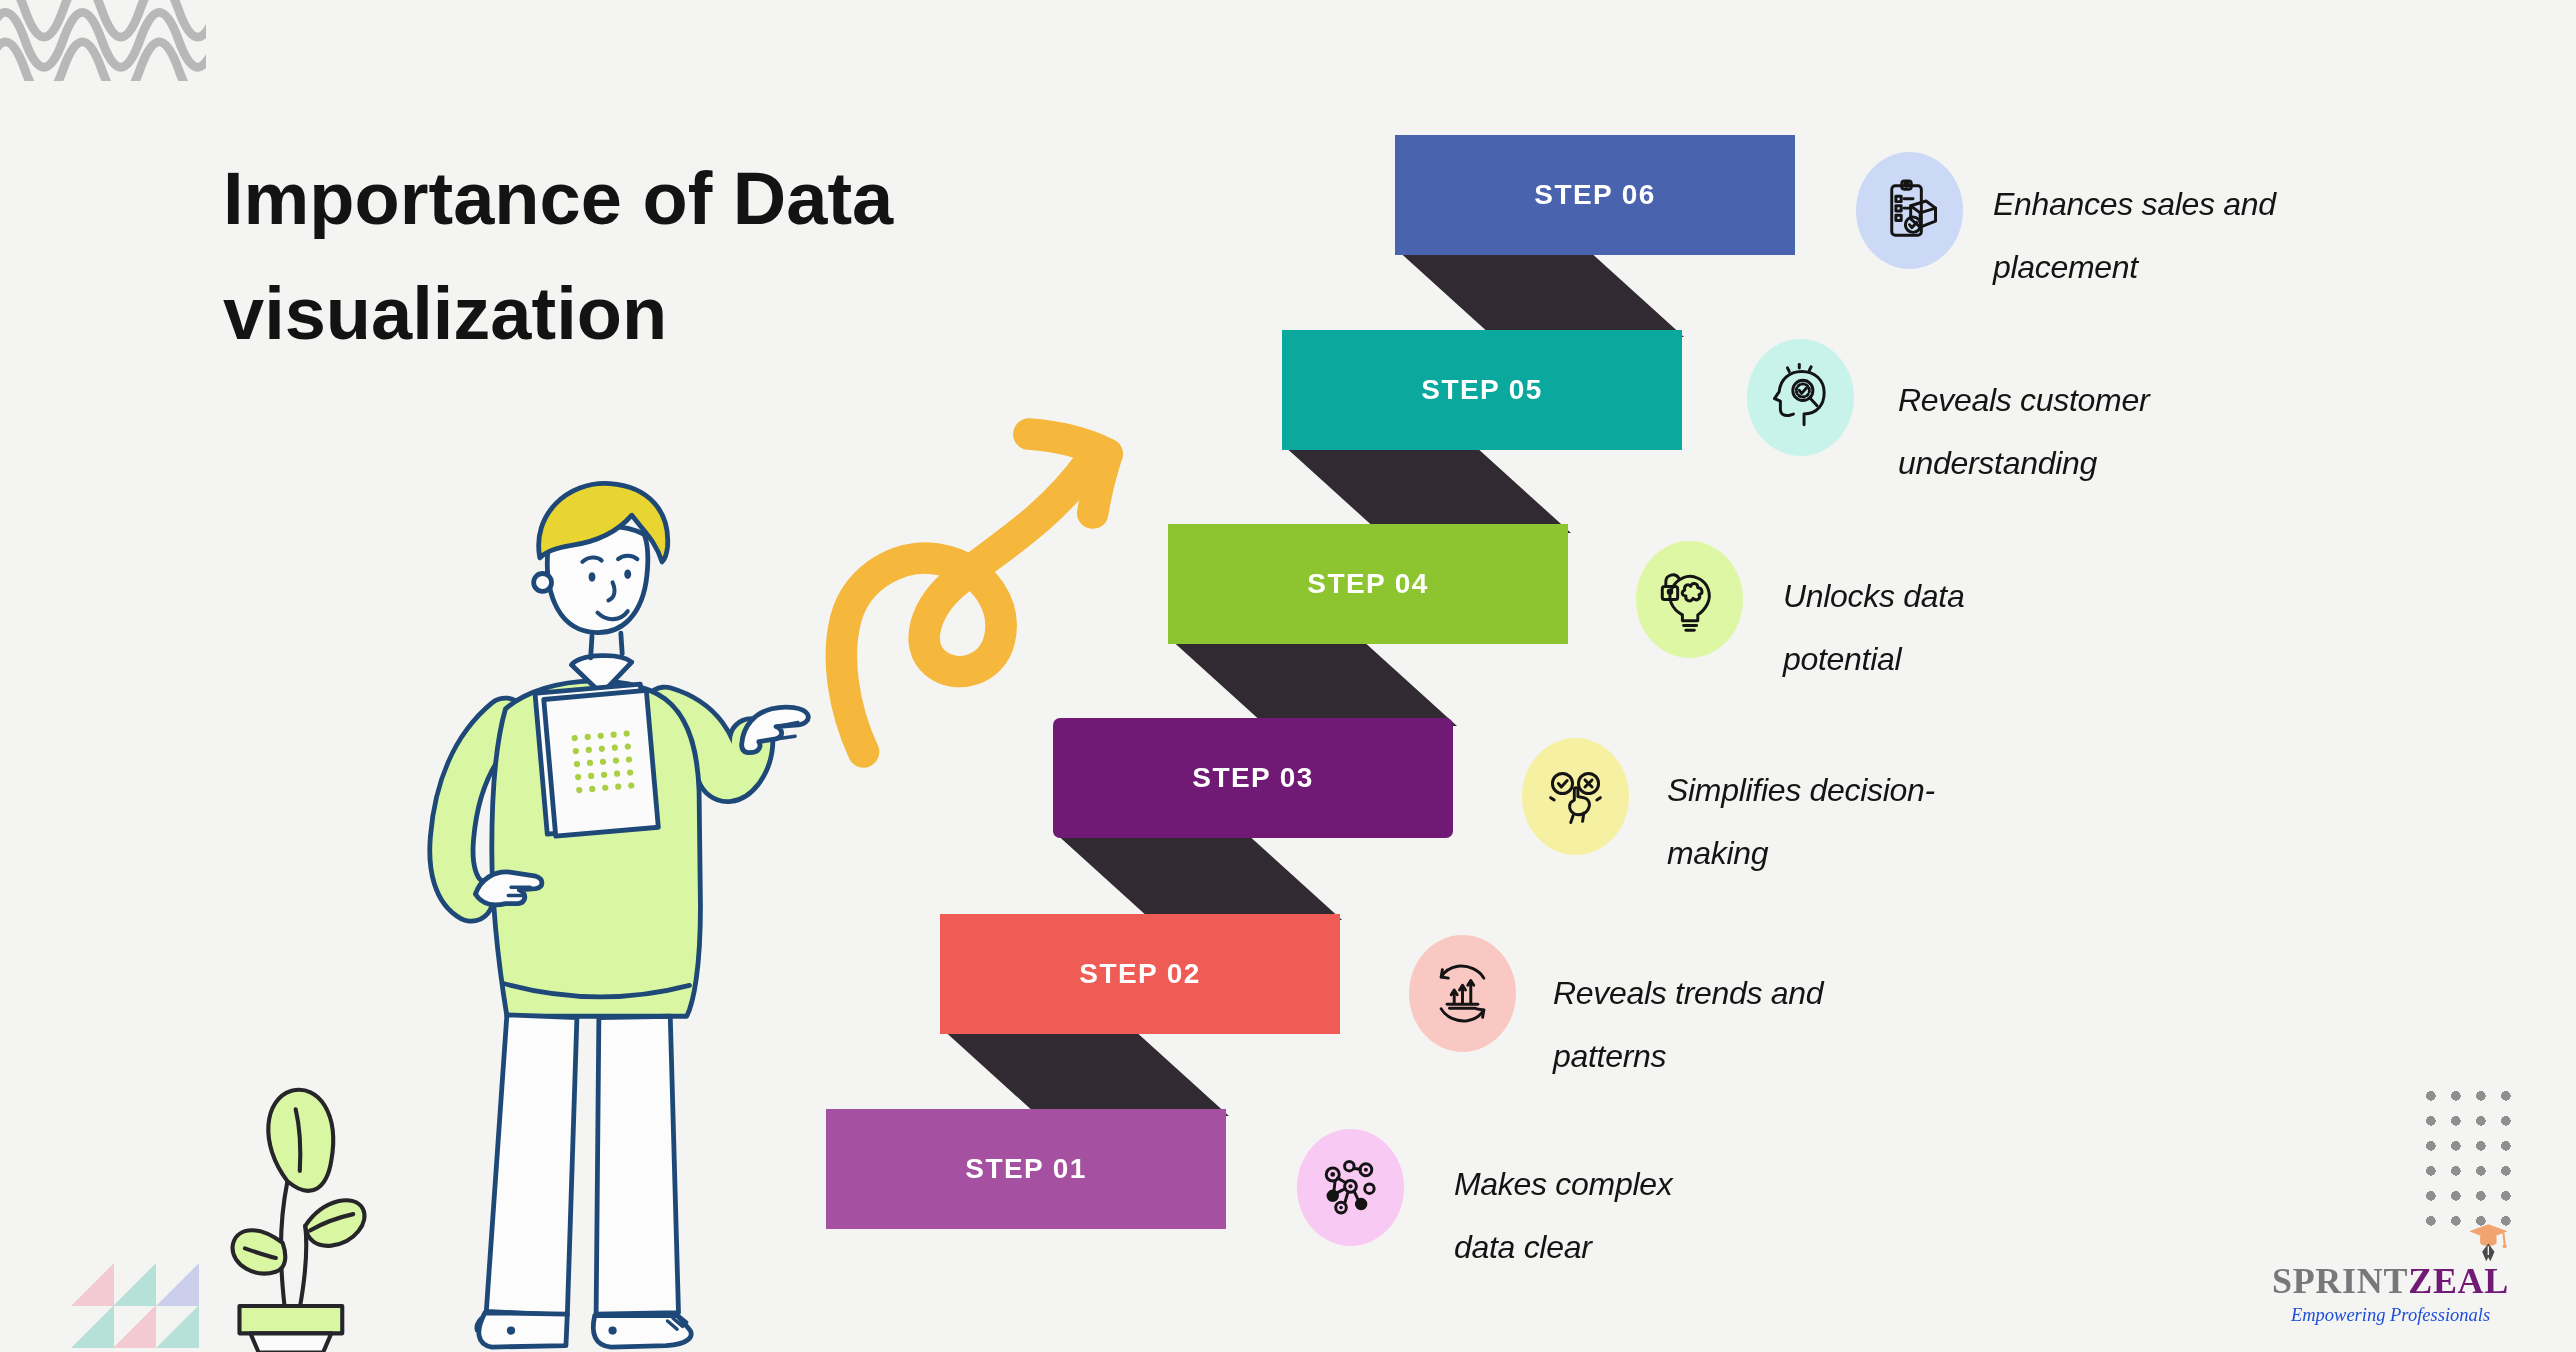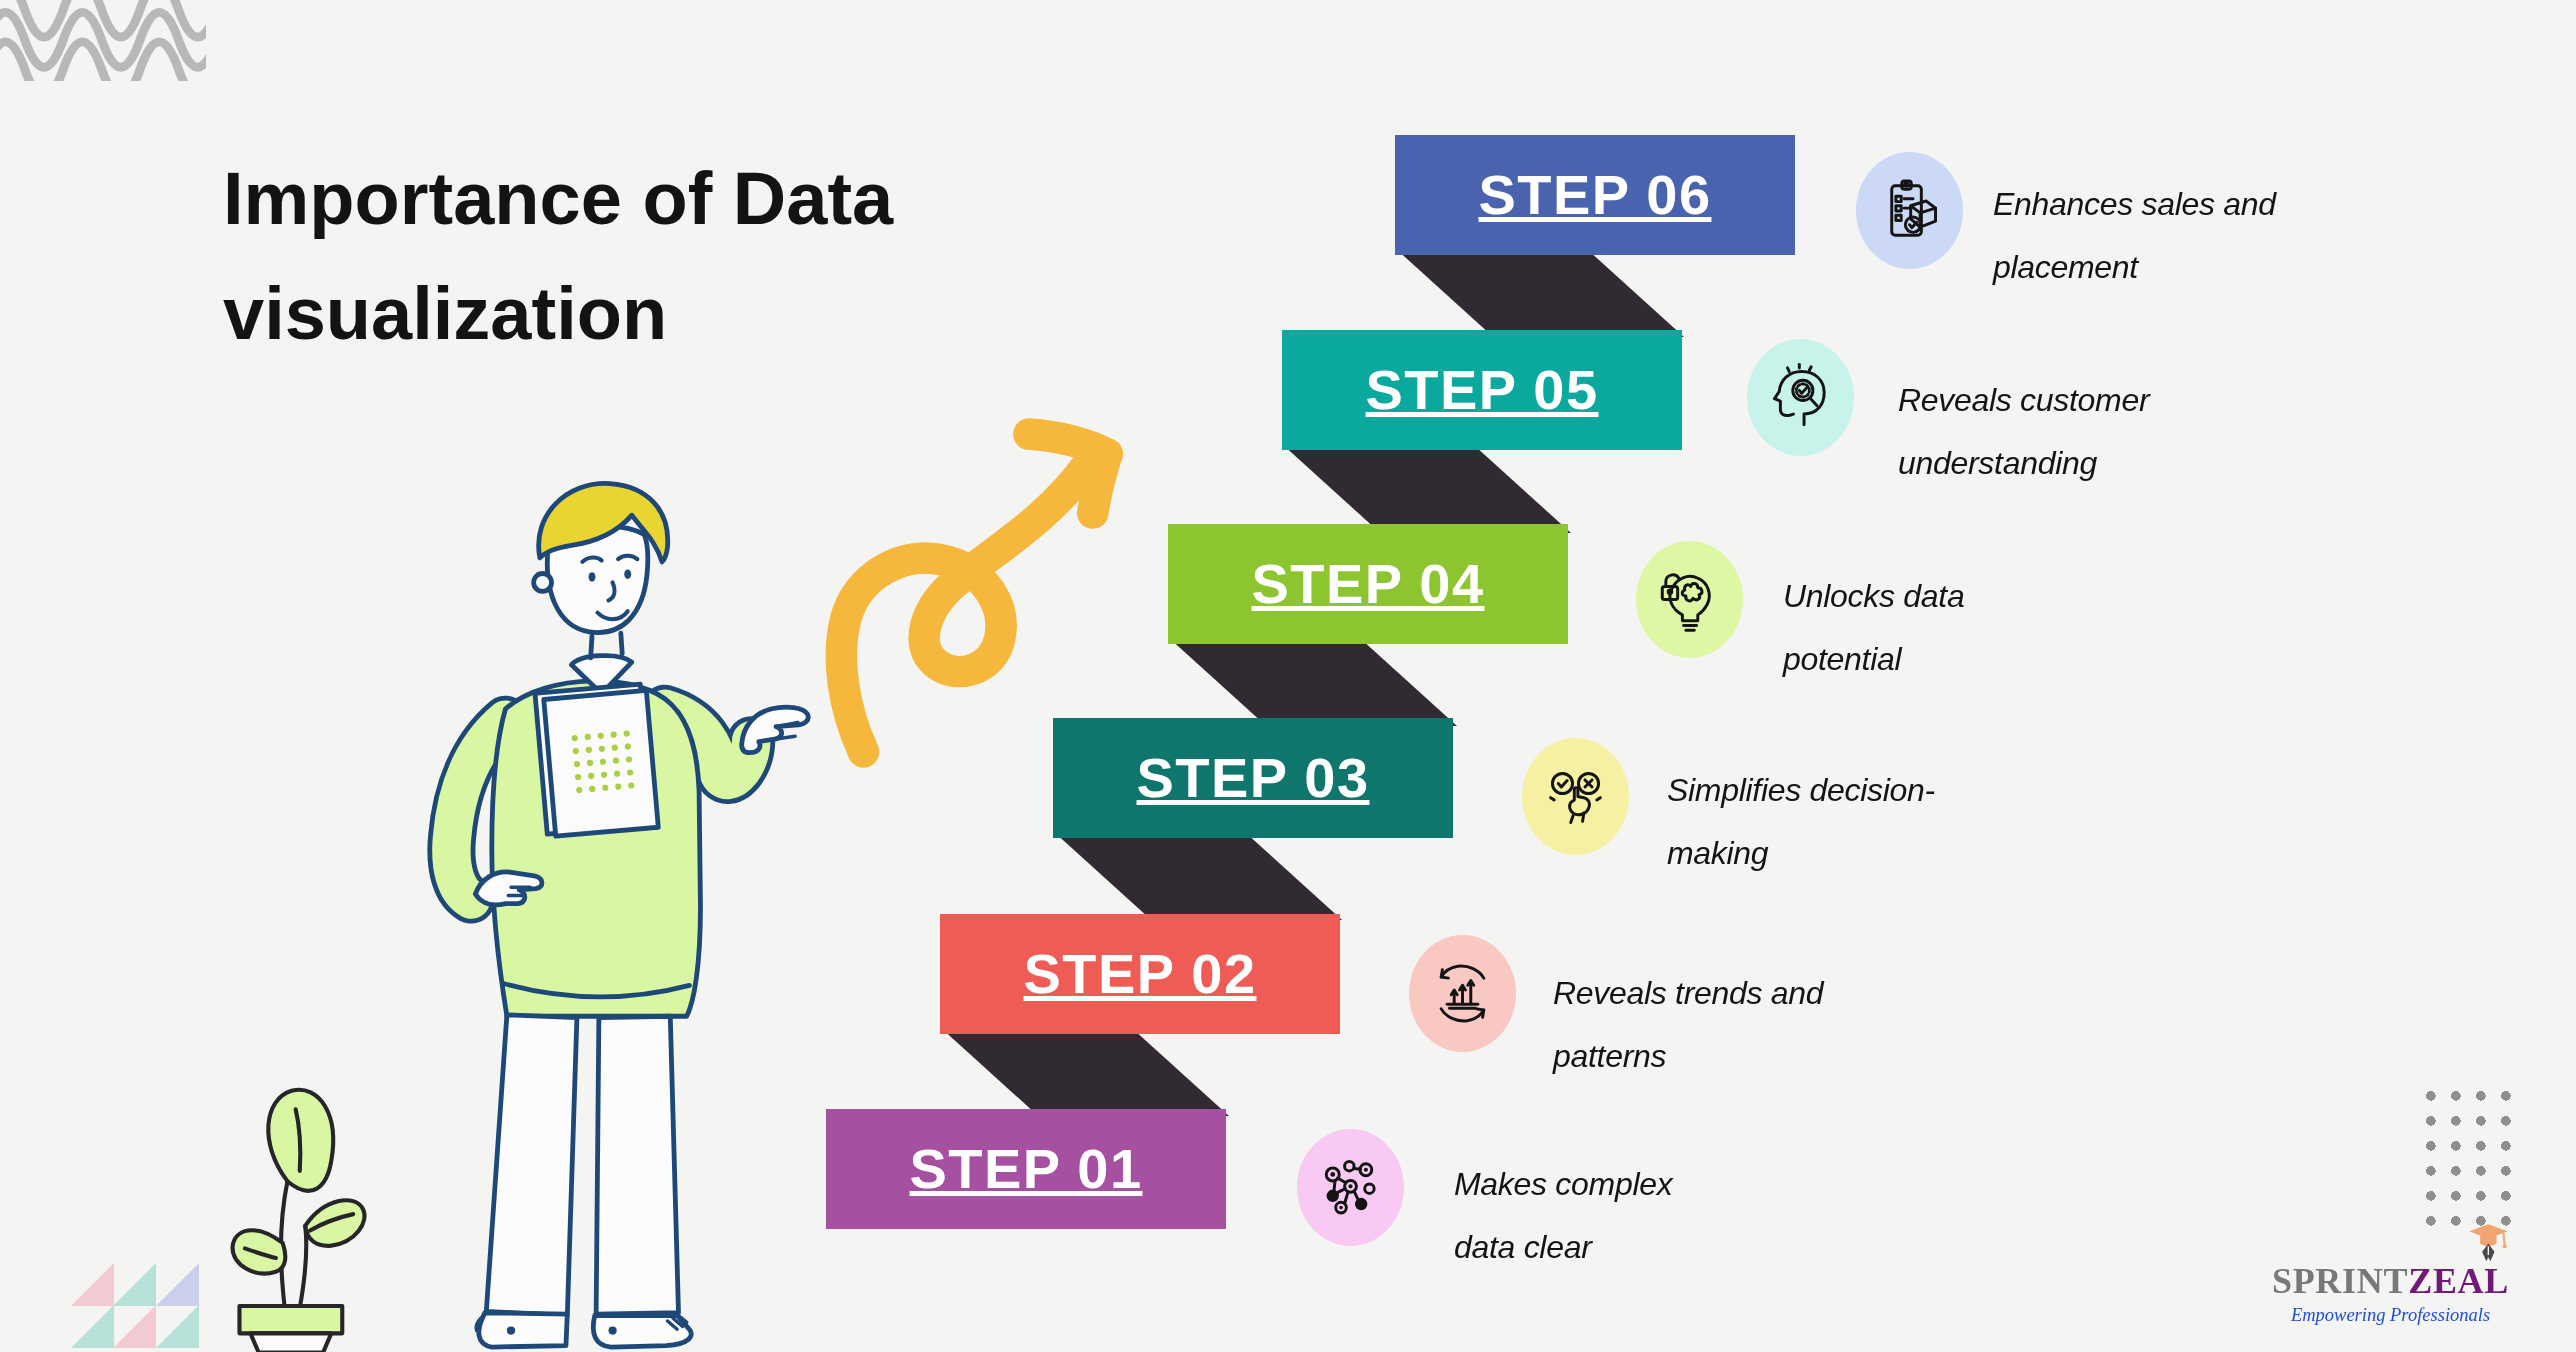--- a/index.html
+++ b/index.html
@@ -23,21 +23,21 @@
   .title{position:absolute;left:223px;top:141px;width:859px;z-index:2;
     font-size:74px;font-weight:bold;line-height:115px;color:#131313;letter-spacing:0;}
 
   
   .person{position:absolute;left:371px;top:467px;width:453px;height:885px;z-index:2;}
   .arrow{position:absolute;left:800px;top:395px;width:337px;height:374px;z-index:2;}
   .plant{position:absolute;left:197px;top:1078px;width:185px;height:275px;z-index:2;}
 
   
   .bar{position:absolute;width:400px;height:120px;z-index:4;text-align:center;}
-  .bar span{display:inline-block;line-height:120px;font-size:56px;font-weight:bold;color:#ffffff;letter-spacing:1.4px;text-decoration:underline;}
+  .bar span{display:inline-block;line-height:120px;font-size:28px;font-weight:bold;color:#ffffff;letter-spacing:1.4px;}
   .bar.s1{left:826px;top:1109px;}
   .bar.s2{left:940px;top:914px;}
   .bar.s3{left:1053px;top:718px;}
   .bar.s4{left:1168px;top:524px;}
   .bar.s5{left:1282px;top:330px;}
   .bar.s6{left:1395px;top:135px;}
   .conn{position:absolute;width:289px;height:89px;z-index:3;
     clip-path:polygon(0 0,66% 0,100% 100%,34% 100%);}
   .c65{left:1395px;top:248px;}
   .c54{left:1282px;top:444px;}
@@ -184,21 +184,21 @@
   <div class="conn c43" style="background: rgb(50, 42, 51);"></div>
   <div class="conn c32" style="background: rgb(50, 42, 51);"></div>
   <div class="conn c21" style="background: rgb(50, 42, 51);"></div>
 
   <div class="bar s6" style="background: rgb(74, 99, 174);">
     <span>STEP 06</span></div>
   <div class="bar s5" style="background: rgb(11, 168, 158);">
     <span>STEP 05</span></div>
   <div class="bar s4" style="background: rgb(140, 197, 47);">
     <span>STEP 04</span></div>
-  <div class="bar s3" style="background: #0f766e;">
+  <div class="bar s3" style="background: #701a75; border-radius: 7px;">
     <span>STEP 03</span></div>
   <div class="bar s2" style="background: rgb(239, 91, 85);">
     <span>STEP 02</span></div>
   <div class="bar s1" style="background: rgb(166, 80, 162);">
     <span>STEP 01</span></div>
 
   <div class="bubble b6" style="background: rgb(204, 217, 246);">
     <svg viewBox="0 0 120 120">
       <g class="ic">
         <rect x="30" y="18" width="50" height="84" rx="6"></rect>

